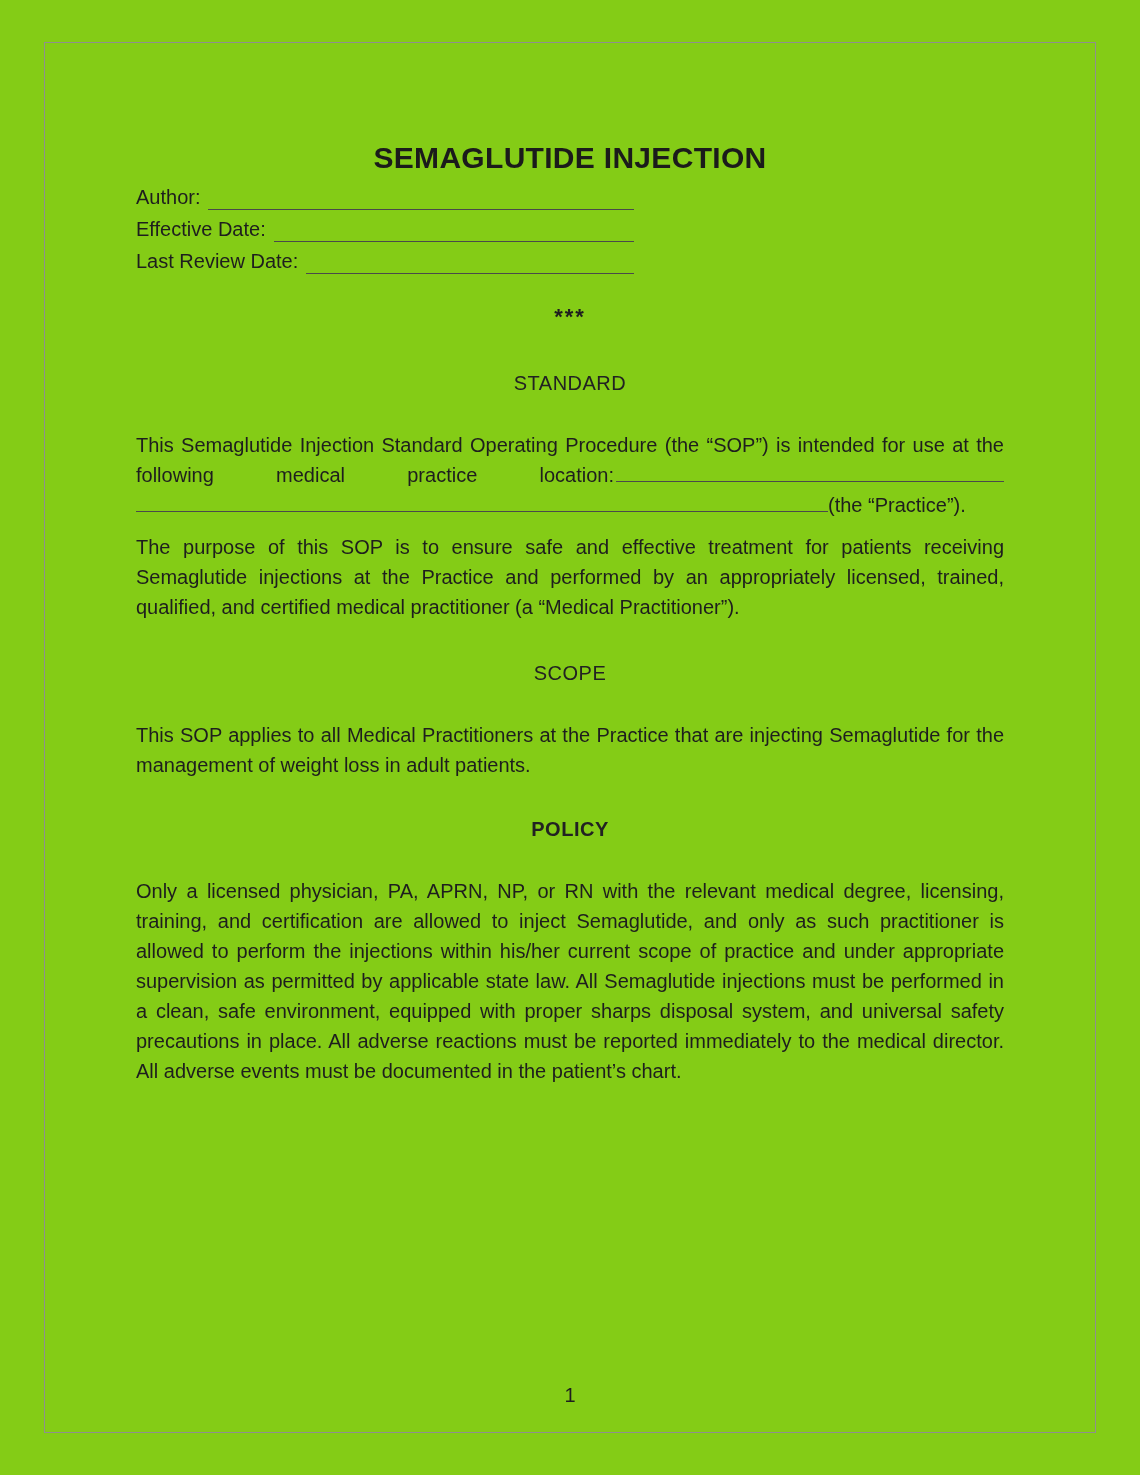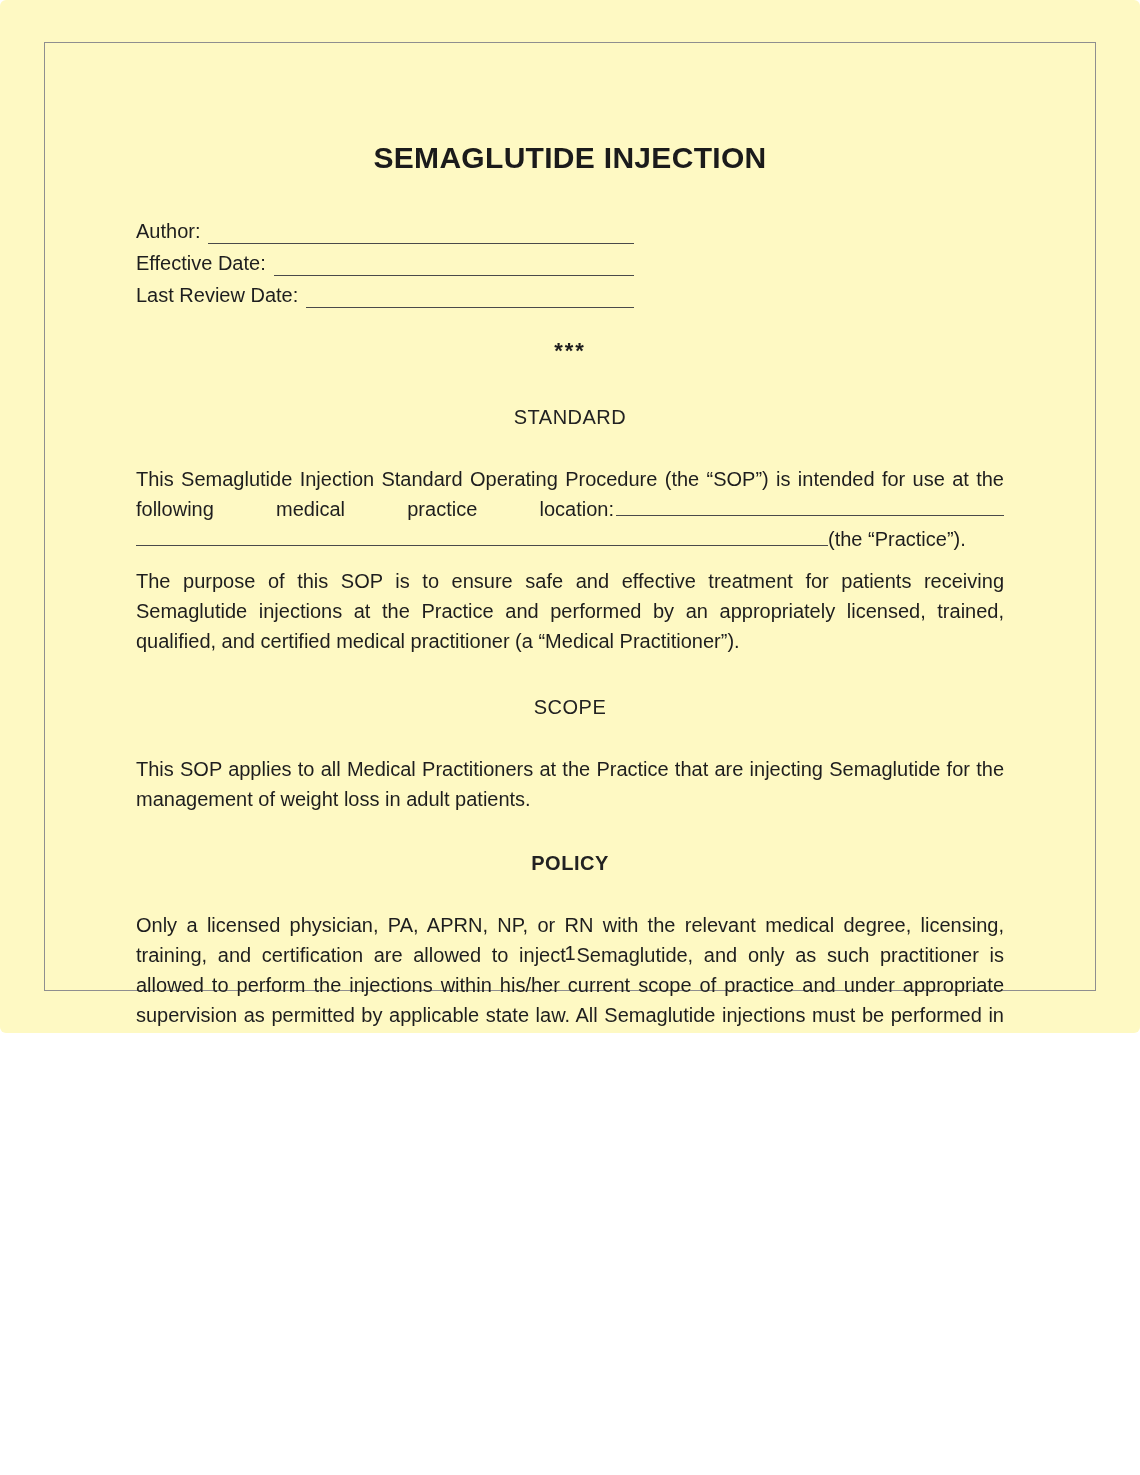--- a/index.html
+++ b/index.html
@@ -4,25 +4,24 @@
 <style>
   * { margin: 0; padding: 0; box-sizing: border-box; }
   html, body { background: #ffffff; }
   body {
     font-family: "Liberation Sans", "DejaVu Sans", sans-serif;
     color: #1e1e1e;
   }
   .page {
     position: relative;
     width: 1140px;
-    height: 1033px;
-    background: #fef9c3;
+    height: 1475px;
+    background: #84cc16;
     margin: 0 auto;
     overflow: hidden;
-    border-radius: 6px;
   }
   .page-border {
     position: absolute;
     left: 44px; right: 44px; top: 42px; bottom: 42px;
     border: 1px solid #8f8f8f;
     pointer-events: none;
   }
   .content {
     position: absolute;
     left: 44px; right: 44px; top: 42px; bottom: 42px;
@@ -30,21 +29,20 @@
   }
   .doc-title {
     text-align: center;
     font-size: 30px;
     font-weight: 700;
     line-height: 40px;
     letter-spacing: 0.3px;
     color: #1b1b1b;
   }
   .meta-block {
-    margin-top: 34px;
     width: 498px;
   }
   .meta-row {
     display: flex;
     align-items: flex-end;
     height: 32px;
     font-size: 20px;
   }
   .meta-label {
     white-space: nowrap;

